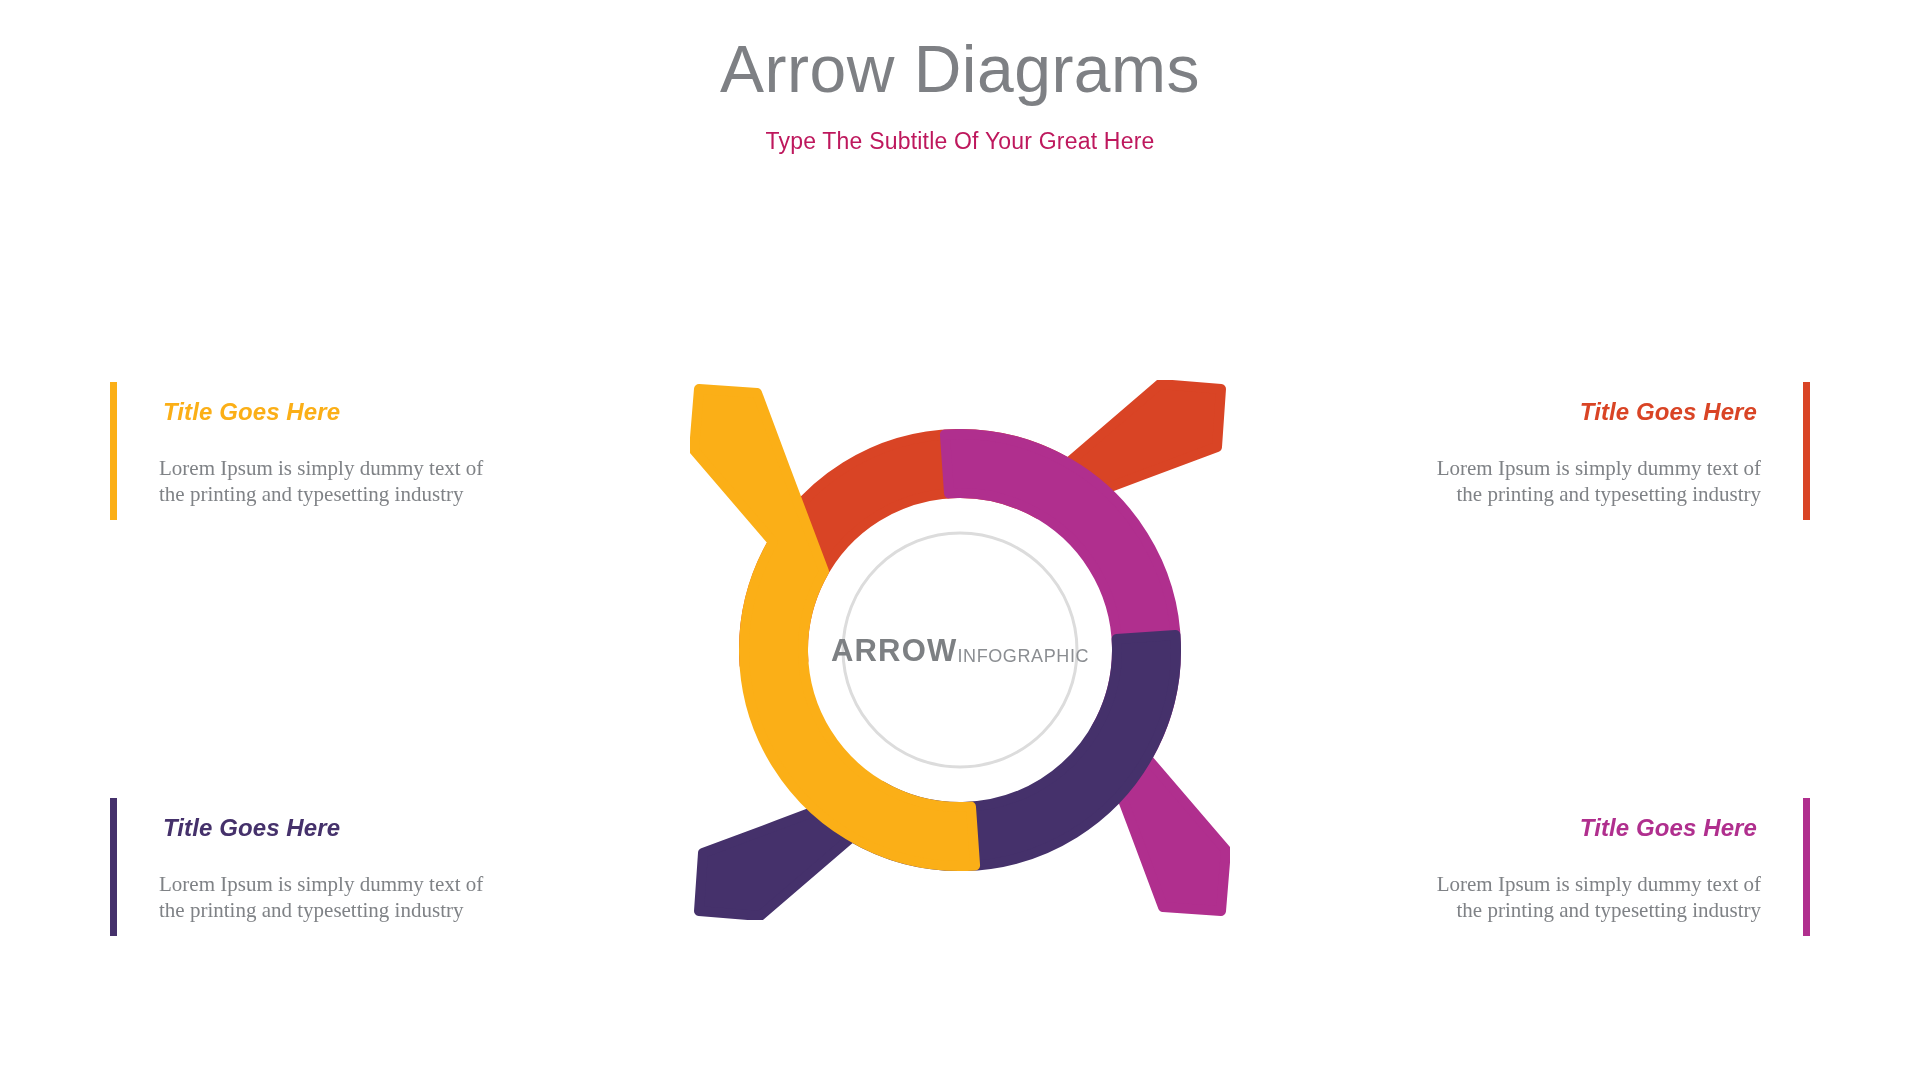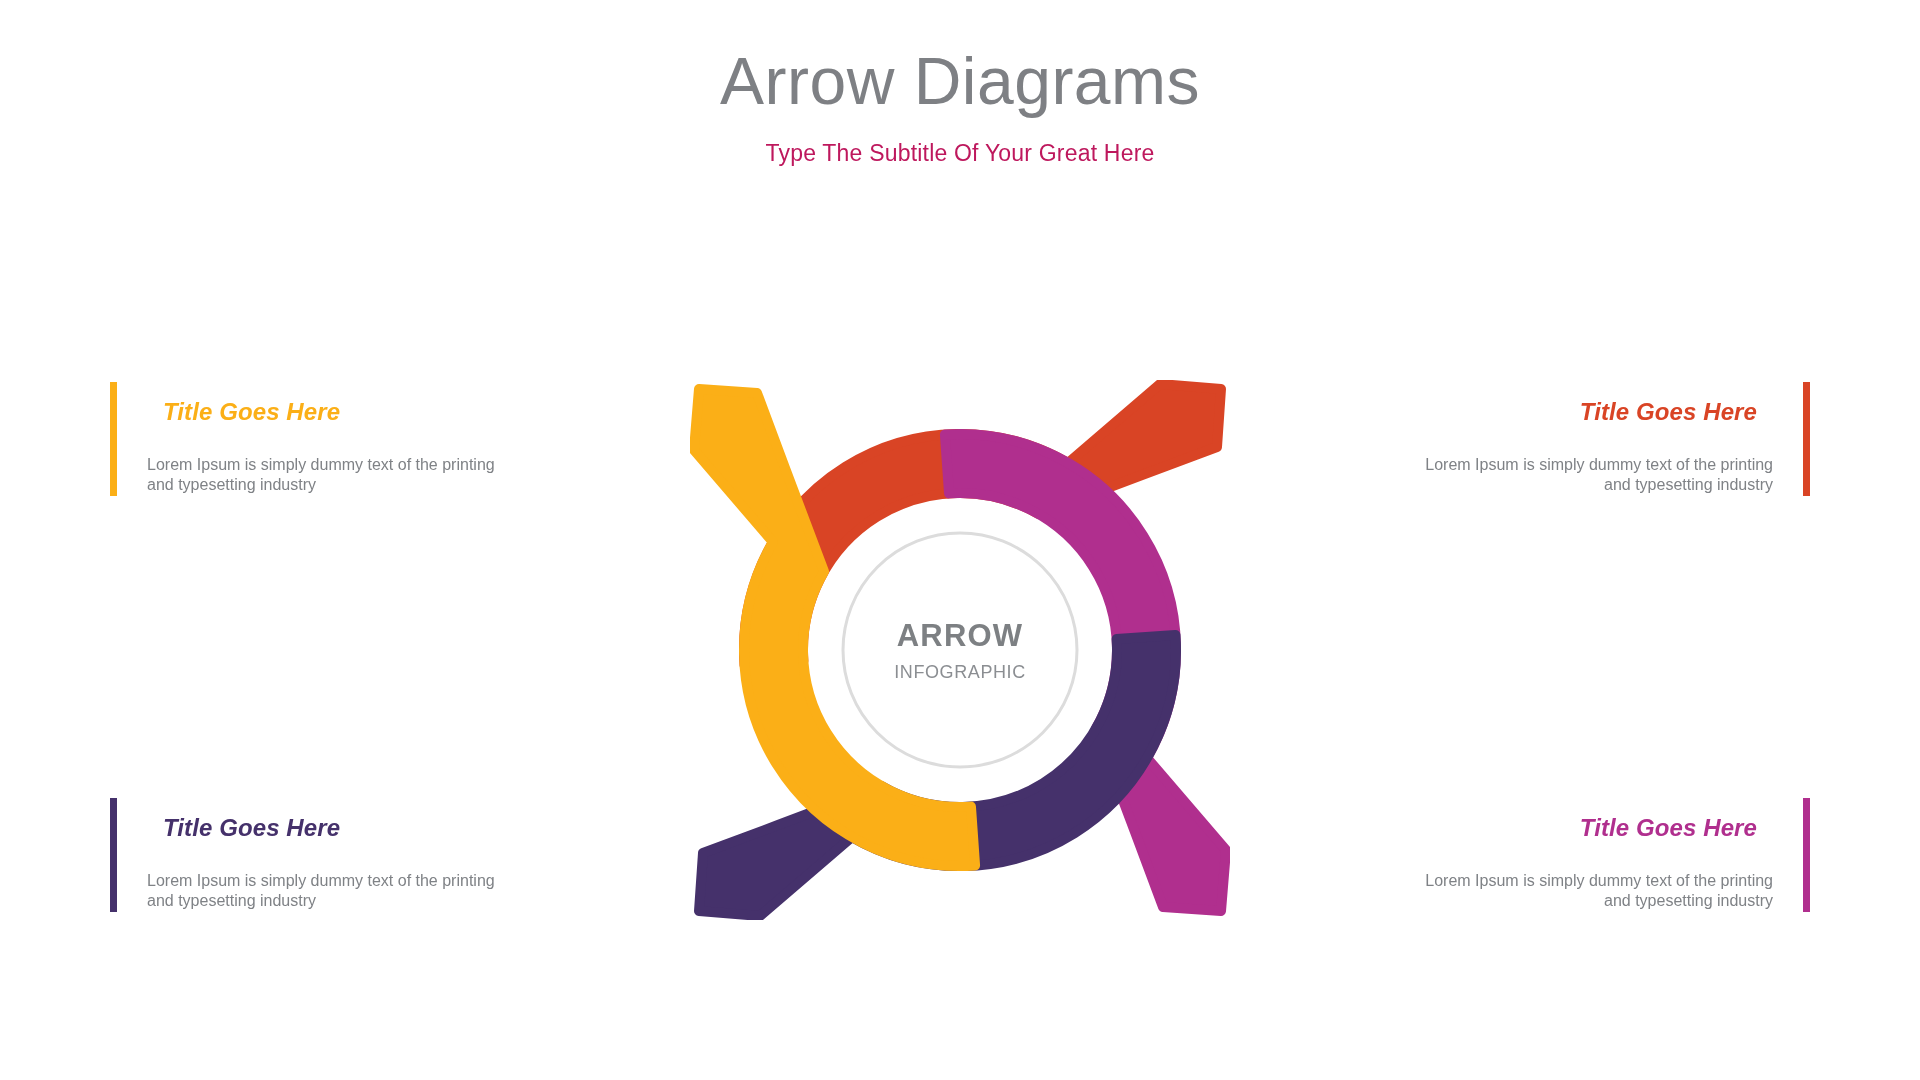--- a/index.html
+++ b/index.html
@@ -18,21 +18,21 @@
   
   .header {
     position: absolute;
     top: 0;
     left: 0;
     width: 1920px;
     text-align: center;
   }
   .slide-title {
     margin: 0;
-    padding-top: 48px;
+    padding-top: 36px;
     font-size: 66px;
     font-weight: 400;
     letter-spacing: 0.5px;
     color: #7e8084;
     line-height: 1.0;
   }
   .slide-subtitle {
     margin: 0;
     padding-top: 26px;
     font-size: 23px;
@@ -56,46 +56,46 @@
 
   .tb-title {
     margin: 16px;
     font-size: 24px;
     font-weight: bold;
     letter-spacing: 0.1px;
     line-height: 1.15;
     font-style: italic;
   }
   .tb-body {
-    margin: 0;
+    margin: 12px;
     padding-top: 13px;
-    font-size: 16px;
+    font-size: 21px;
     line-height: 1.28;
     color: #7f8286;
     font-weight: 400;
+    font-family: Liberation Serif, serif;
   }
 
   
   .diagram {
     position: absolute;
     left: 690px;
     top: 380px;
     width: 540px;
     height: 540px;
   }
   .diagram svg { display: block; }
 
   .center-label {
     position: absolute;
     left: 0;
     top: 0;
     width: 540px;
     height: 540px;
     display: flex;
-    flex-direction: column;
     align-items: center;
     justify-content: center;
     pointer-events: none;
   }
   .center-main {
     font-size: 31px;
     font-weight: bold;
     color: #7d8083;
     letter-spacing: 1.2px;
     line-height: 1;

